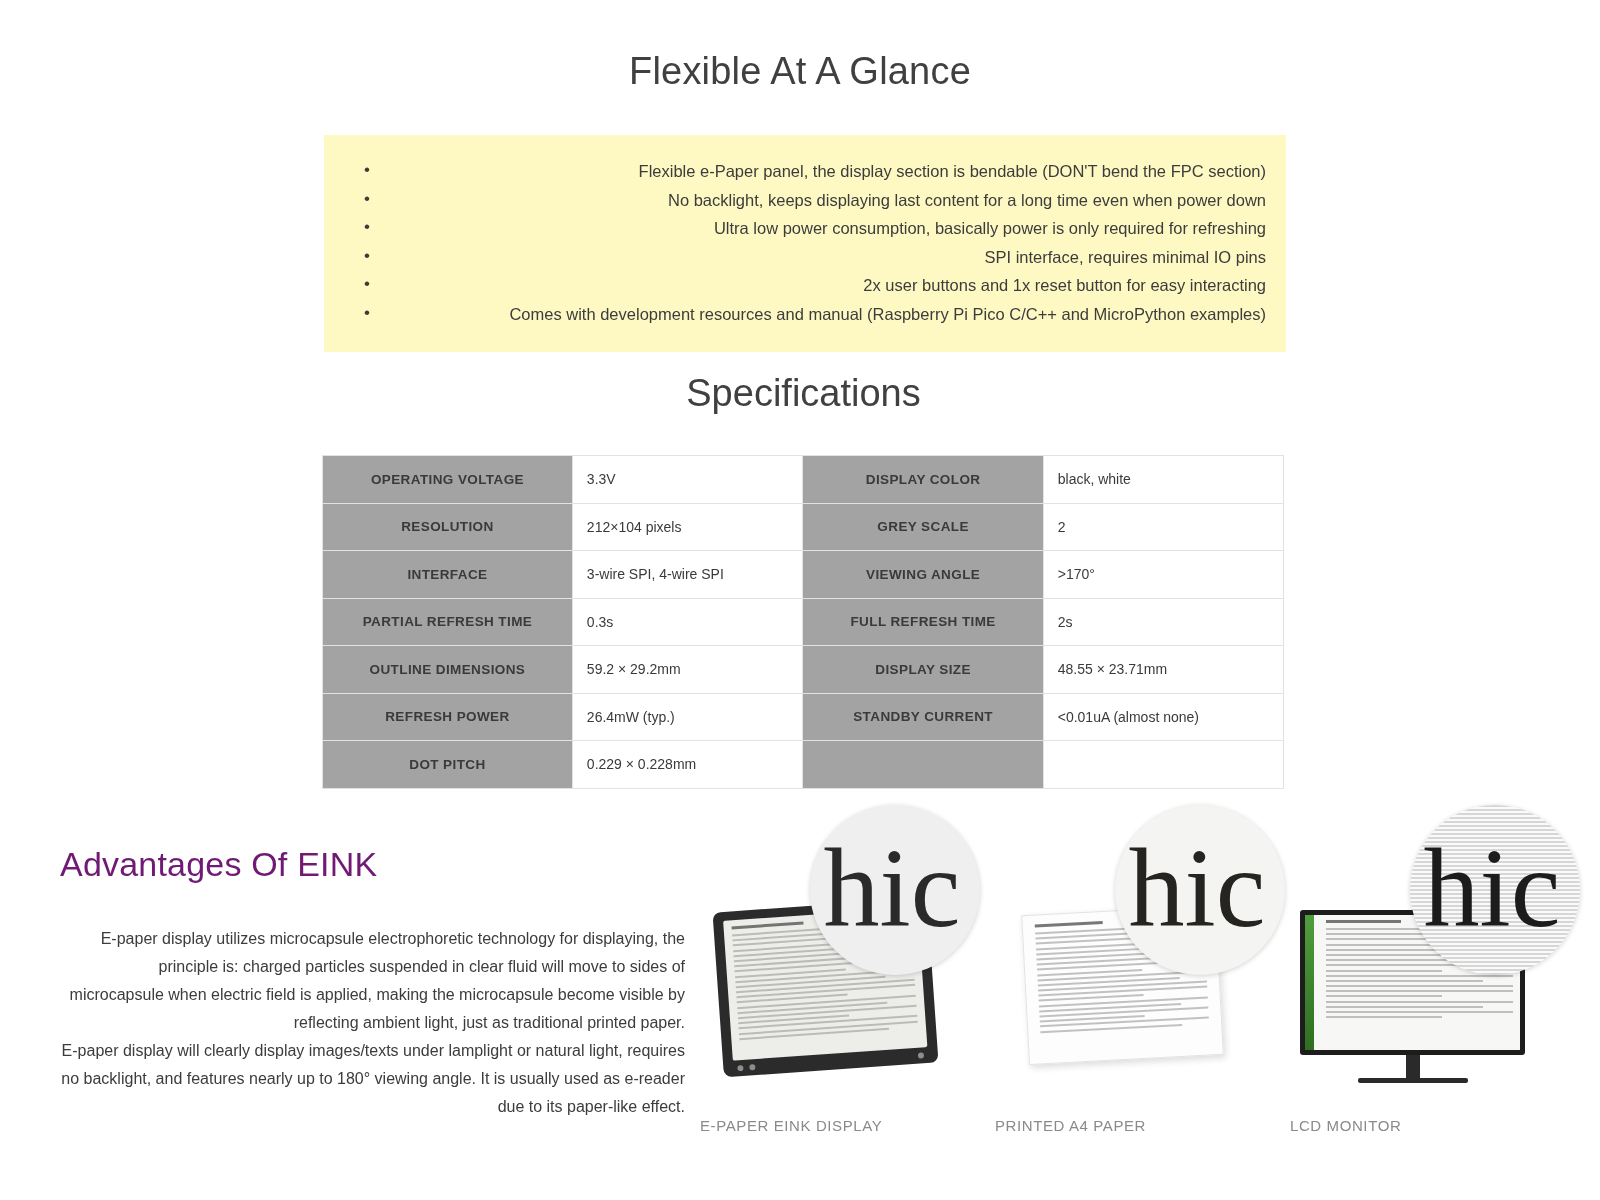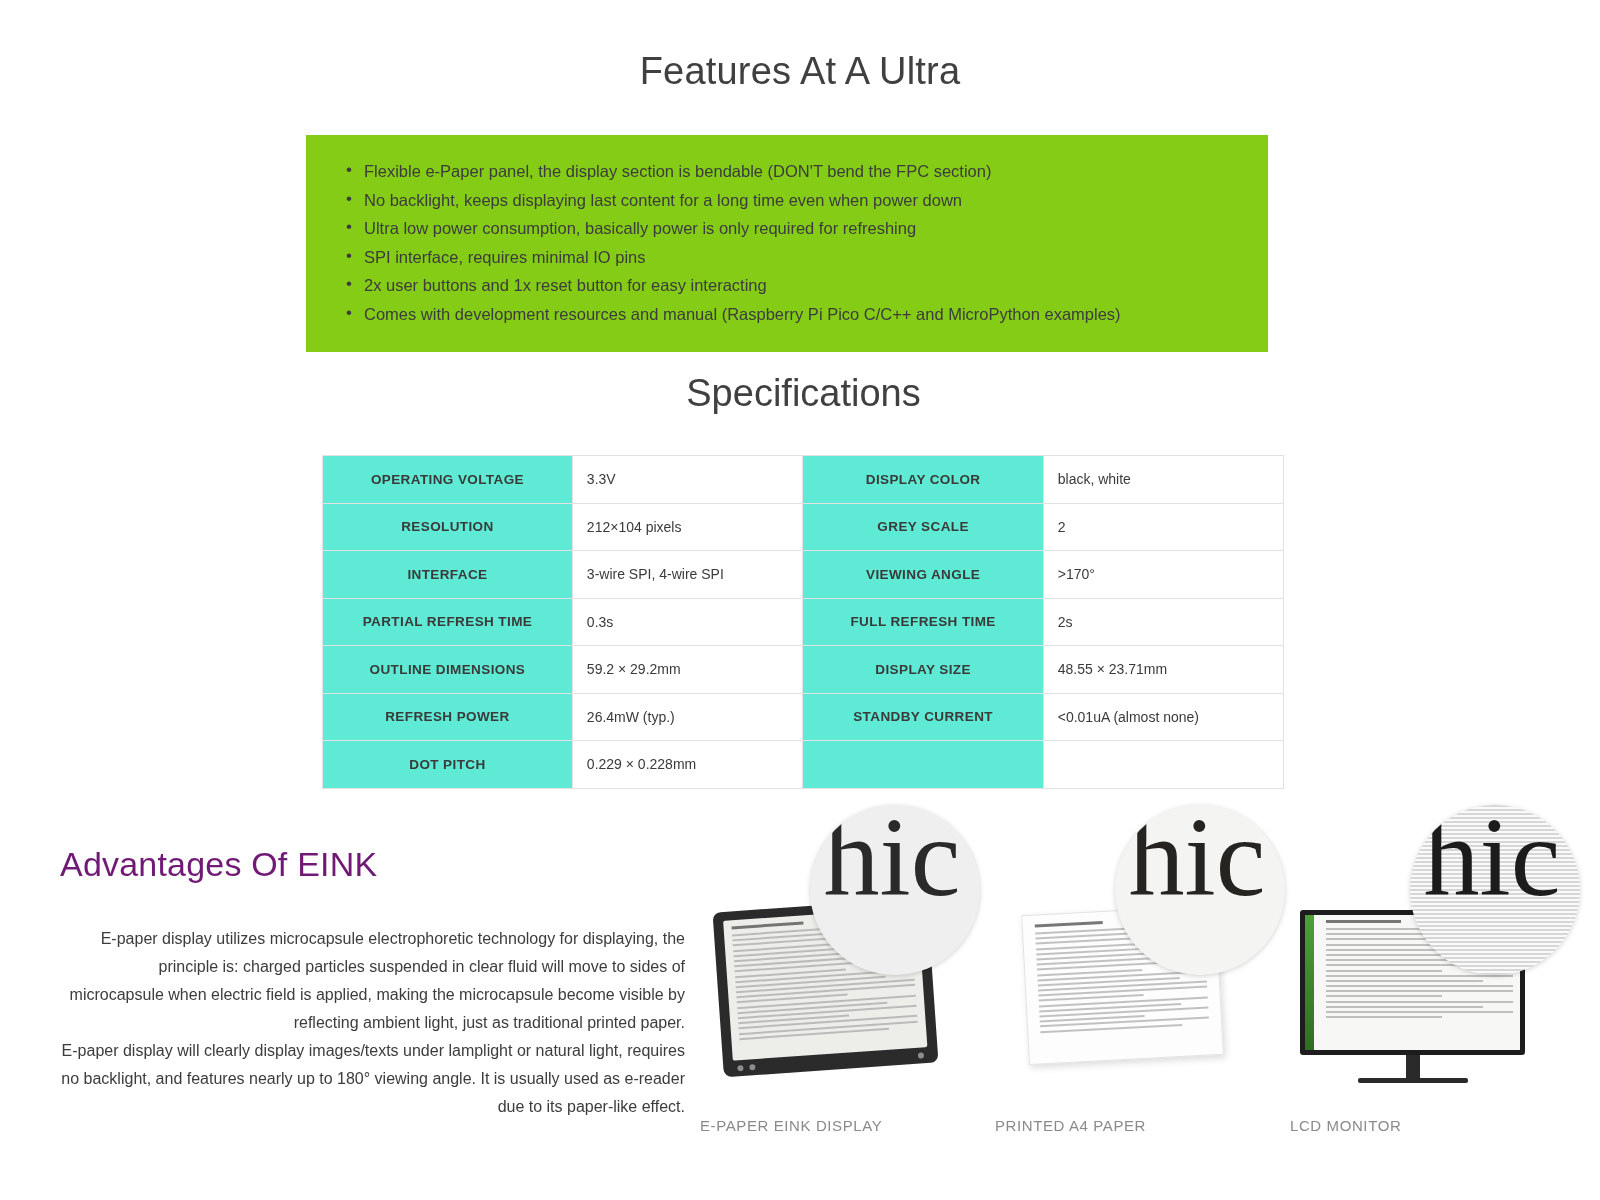--- a/index.html
+++ b/index.html
@@ -18,25 +18,26 @@
     text-align: center;
     font-size: 38px;
     font-weight: 400;
     color: #404040;
     margin: 0;
     padding-top: 50px;
     letter-spacing: 0.2px;
   }
   .features-box {
     position: absolute;
-    left: 306px;
+    left: 324px;
     top: 135px;
     width: 962px;
-    background: #84cc16;
+    background: #fef9c3;
     padding: 22px 20px 24px 20px;
+    text-align: right;
   }
   .features-list {
     margin: 0;
     padding-left: 38px;
     list-style: none;
   }
   .features-list li {
     position: relative;
     font-size: 16.5px;
     line-height: 28.5px;
@@ -72,21 +73,21 @@
     table-layout: fixed;
   }
   .spec-table td {
     border: 1px solid #e2e2e2;
     height: 47.5px;
     font-size: 13.5px;
     color: #3a3a3a;
     padding: 0 14px;
   }
   .spec-table td.label {
-    background: #5eead4;
+    background: #a3a3a3;
     text-align: center;
     font-weight: bold;
     letter-spacing: 0.4px;
     font-size: 13.5px;
   }
   .spec-table td.value {
     background: #ffffff;
     text-align: left;
     font-size: 14px;
   }
@@ -148,21 +149,21 @@
 
   
   .magnifier {
     position: absolute;
     width: 170px;
     height: 170px;
     border-radius: 50%;
     overflow: hidden;
     box-shadow: 0 1px 5px rgba(0,0,0,0.18);
     display: flex;
-    align-items: flex-start;
+    align-items: center;
     justify-content: center;
   }
   .mag-text {
     font-family: "Liberation Serif", serif;
     font-size: 112px;
     line-height: 1;
     margin-left: -6px;
     margin-top: -4px;
   }
   .mag1 { right: 10px; top: 5px; background: #efefef; }
@@ -257,21 +258,21 @@
   }
   .fakeline.short { width: 62%; }
   .fakeline.mid { width: 84%; }
   .fakeline.head { height: 3px; width: 40%; background:#555; opacity:0.8; margin-bottom:5px;}
 </style>
 </head>
 <body>
 
 <div class="page">
 
-  <h1 class="features-title">Features At A Ultra</h1>
+  <h1 class="features-title">Flexible At A Glance</h1>
 
   <div class="features-box">
     <ul class="features-list">
       <li>Flexible e-Paper panel, the display section is bendable (DON'T bend the FPC section)</li>
       <li>No backlight, keeps displaying last content for a long time even when power down</li>
       <li>Ultra low power consumption, basically power is only required for refreshing</li>
       <li>SPI interface, requires minimal IO pins</li>
       <li>2x user buttons and 1x reset button for easy interacting</li>
       <li>Comes with development resources and manual (Raspberry Pi Pico C/C++ and MicroPython examples)</li>
     </ul>

